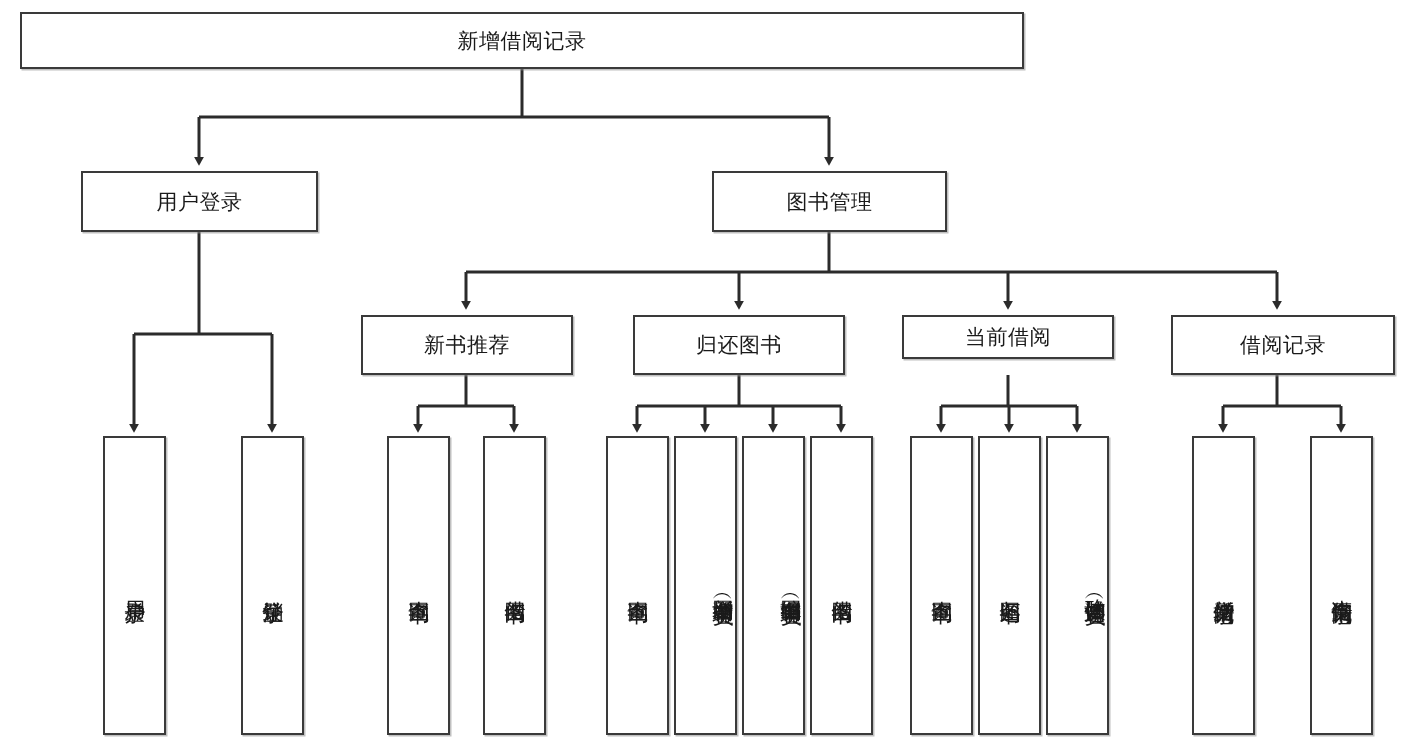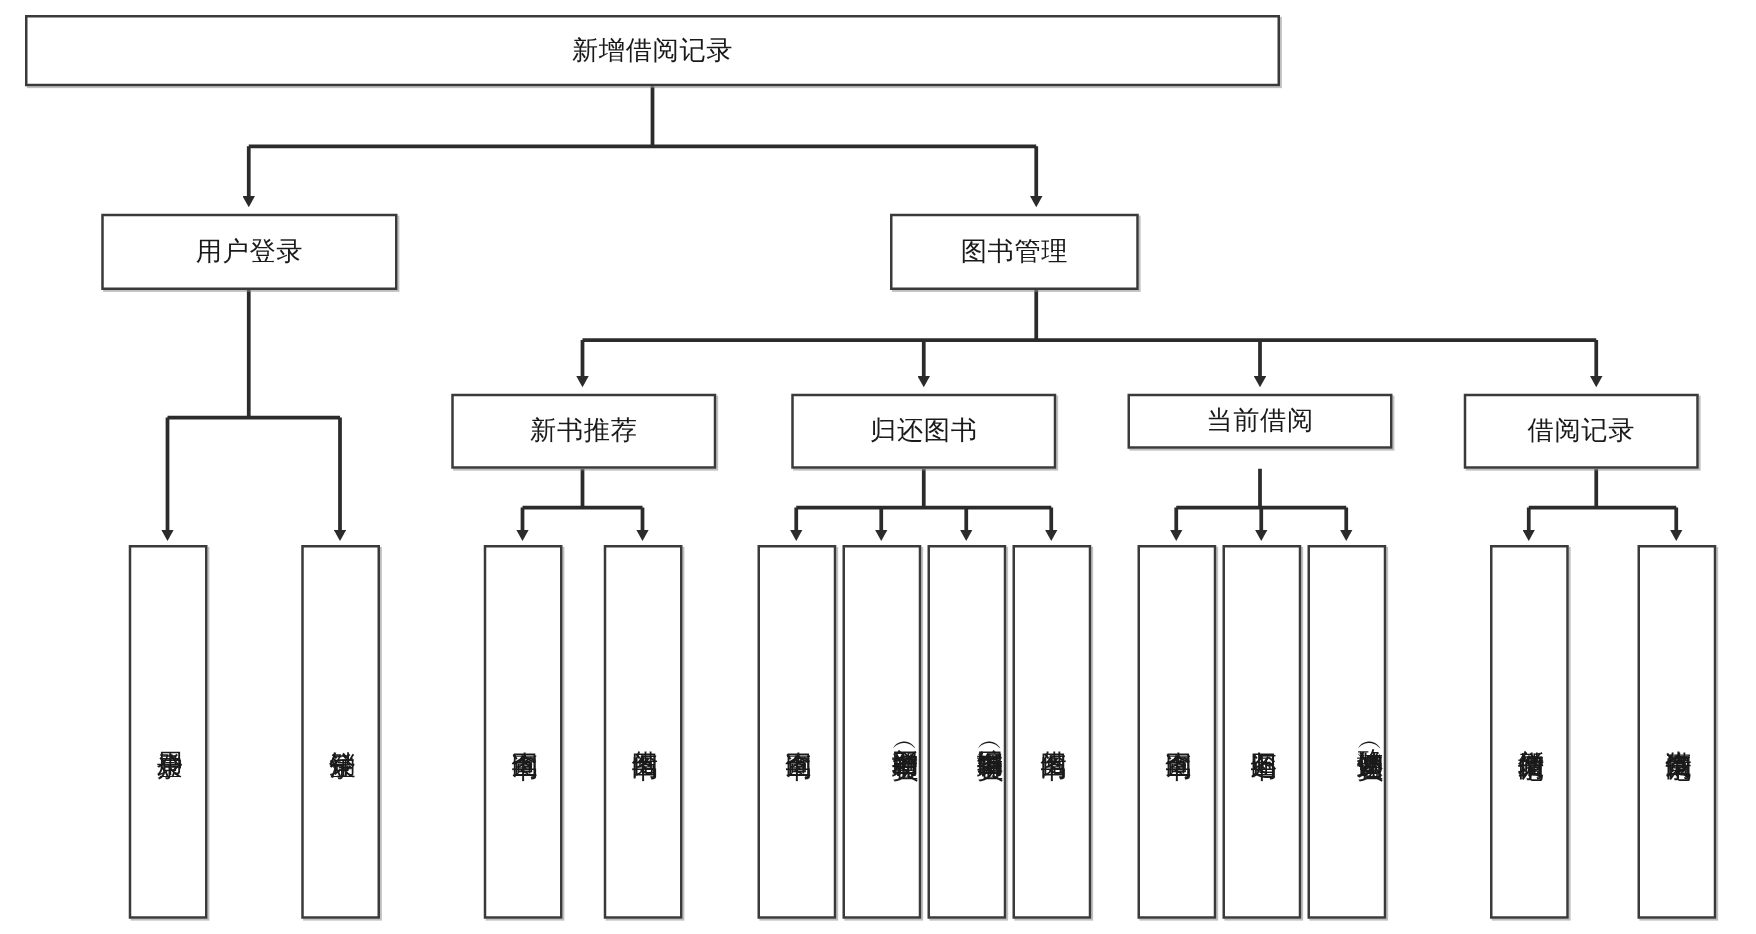--- a/index.html
+++ b/index.html
@@ -138,37 +138,37 @@
   </svg>
 
   <div class="node-box" style="left:20px; top:12px; width:1004px; height:57px;">
     <span class="node-label-h">新增借阅记录</span>
   </div>
 
   <div class="node-box" style="left:81px; top:171px; width:237px; height:61px;">
     <span class="node-label-h">用户登录</span>
   </div>
 
-  <div class="node-box" style="left:712px; top:171px; width:199px; height:61px;">
+  <div class="node-box" style="left:712px; top:171px; width:235px; height:61px;">
     <span class="node-label-h">图书管理</span>
   </div>
 
   <div class="node-box" style="left:361px; top:315px; width:212px; height:60px;">
     <span class="node-label-h">新书推荐</span>
   </div>
 
   <div class="node-box" style="left:633px; top:315px; width:212px; height:60px;">
     <span class="node-label-h">归还图书</span>
   </div>
 
   <div class="node-box" style="left:902px; top:315px; width:212px; height:44px;">
     <span class="node-label-h">当前借阅</span>
   </div>
 
-  <div class="node-box" style="left:1171px; top:315px; width:188px; height:60px;">
+  <div class="node-box" style="left:1171px; top:315px; width:224px; height:60px;">
     <span class="node-label-h">借阅记录</span>
   </div>
 
   <div class="node-box" style="left:103px; top:436px; width:63px; height:299px;">
     <span class="node-label-v">用户登录</span>
   </div>
 
   <div class="node-box" style="left:241px; top:436px; width:63px; height:299px;">
     <span class="node-label-v">注销登录</span>
   </div>

